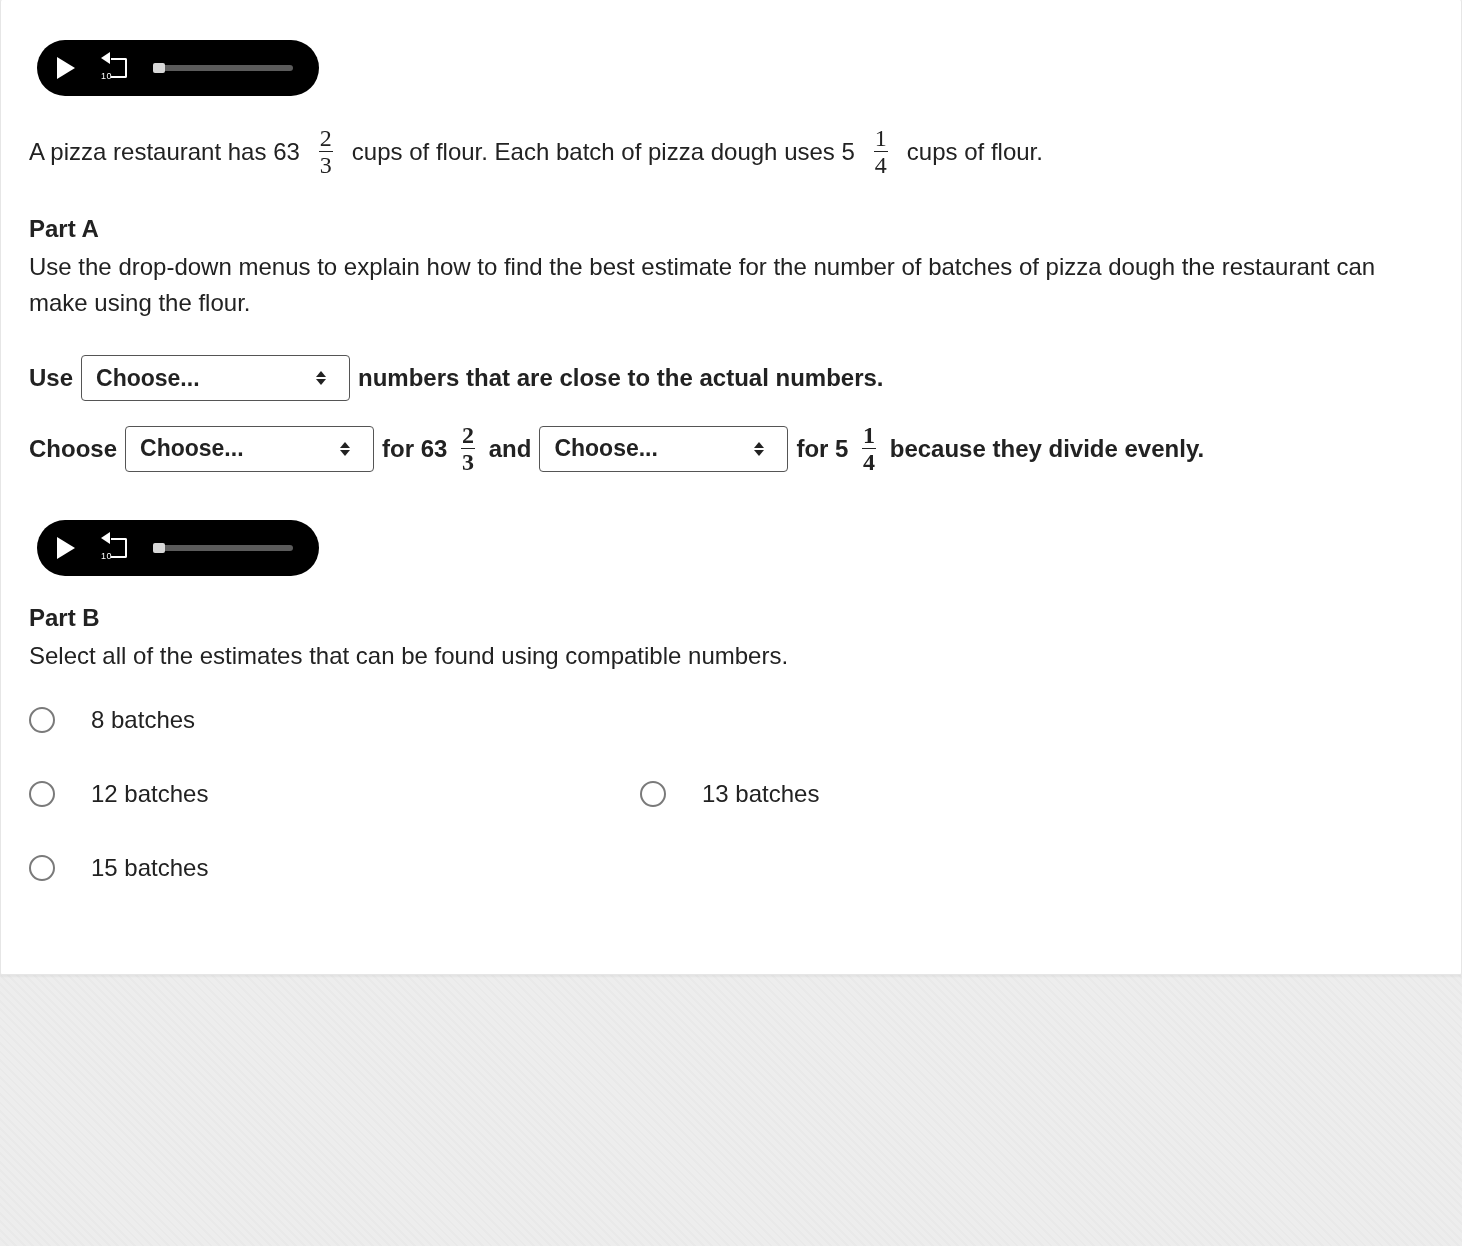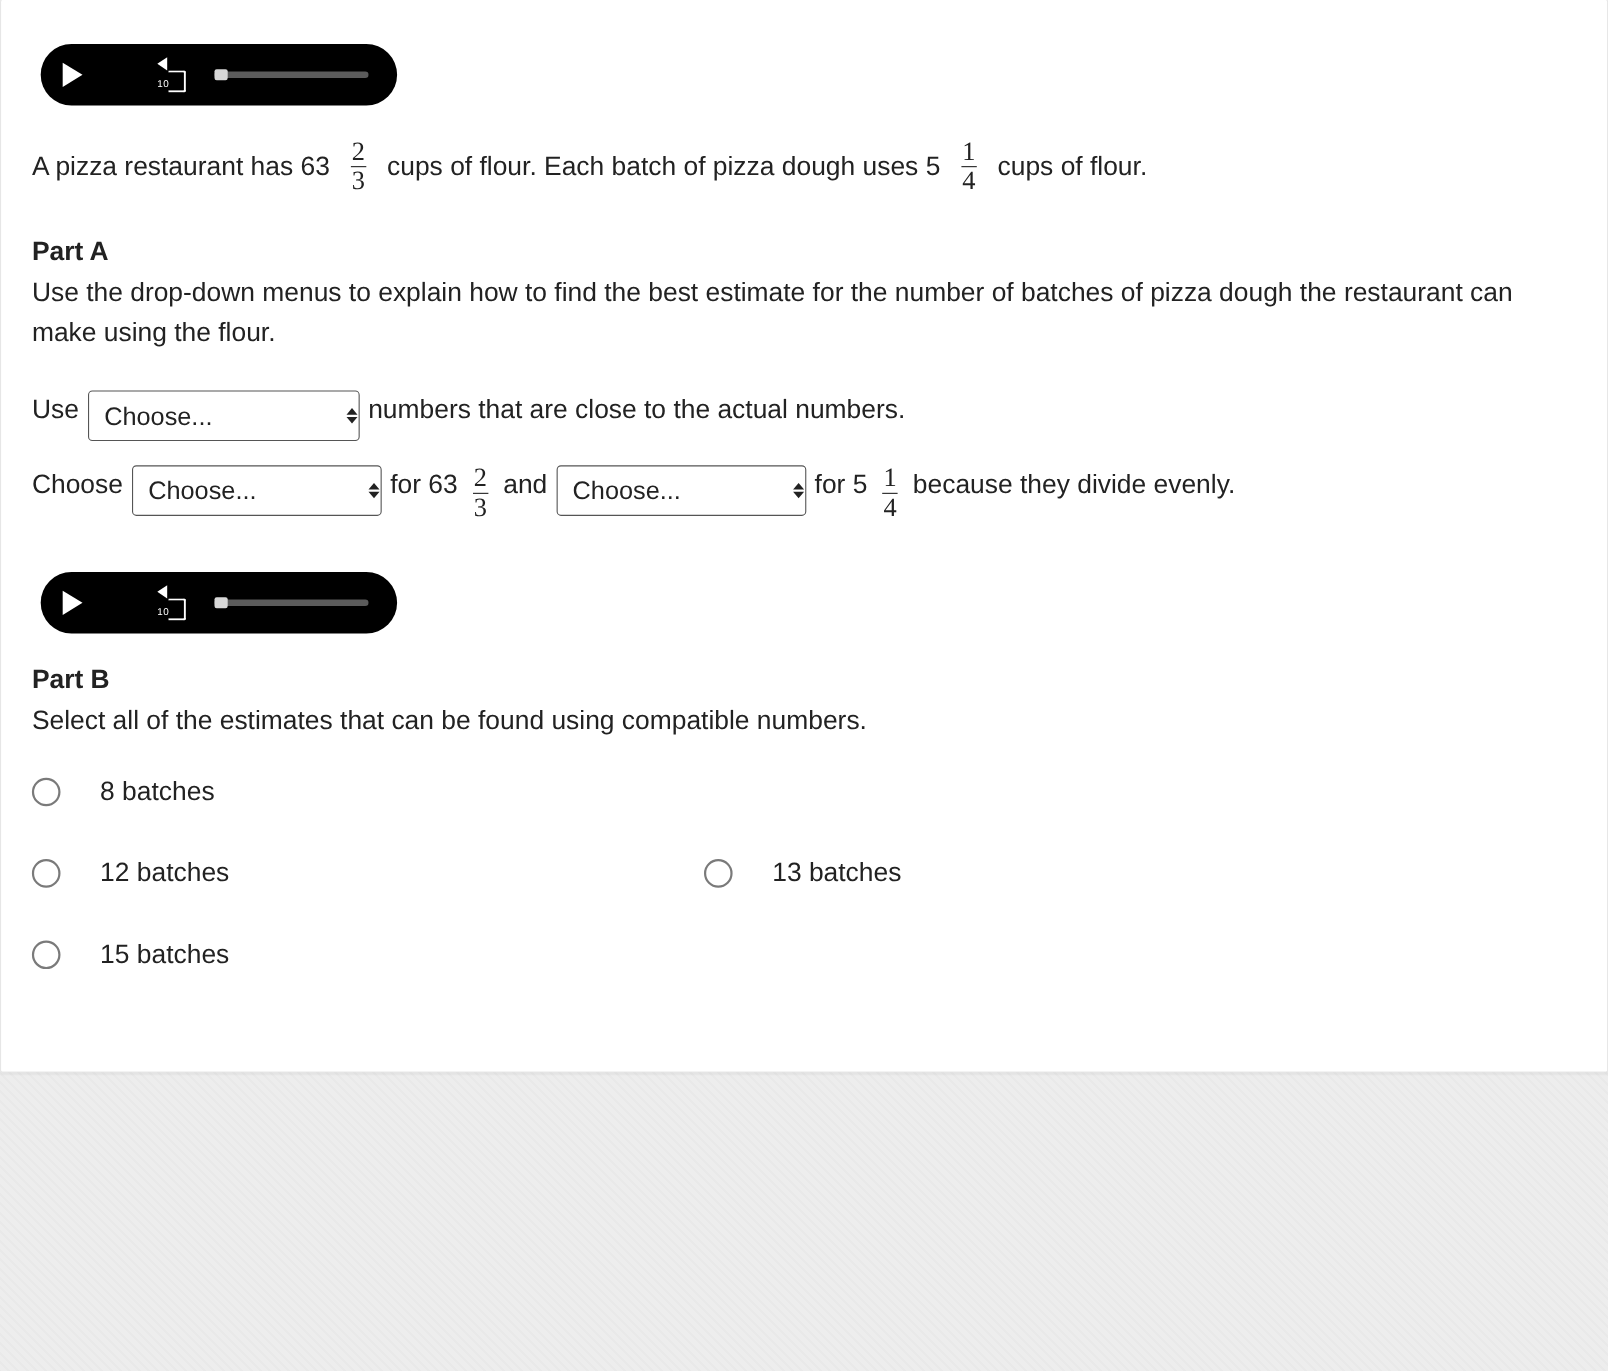--- a/index.html
+++ b/index.html
@@ -56,22 +56,21 @@
   .rewind-box {
     width: 14px;
     height: 16px;
     border: 2px solid #fff;
     border-left: none;
     border-radius: 0 2px 2px 0;
     margin-left: -1px;
   }
   .rewind-wrap {
     display:flex;
-    align-items:flex-end;
-    margin-left:42px;
+    align-items:center;
   }
   .rewind-arrow-col {
     display:flex;
     flex-direction:column;
     align-items:center;
   }
   .progress-track {
     flex: 0 0 140px;
     height: 6px;
     background: #5b5b5b;
@@ -117,33 +116,34 @@
     font-weight: 700;
     margin: 0 0 2px 4px;
   }
   .part-desc {
     margin: 0 0 34px 4px;
   }
 
   .line {
     display: flex;
     flex-wrap: nowrap;
-    align-items: flex-start;
+    align-items: center;
     margin: 0 0 22px 4px;
+    font-weight: bold;
   }
   .line > span { white-space: pre; }
 
   .select-box {
     display: inline-flex;
     align-items: center;
     justify-content: space-between;
     border: 1px solid #555;
     border-radius: 4px;
     height: 44px;
-    padding: 0 1px 0 14px;
+    padding: 0 23px 0 14px;
     margin: 0 8px;
     min-width: 230px;
     background: #fff;
     cursor: pointer;
     font-size: 23px;
   }
   .select-box .caret {
     display: inline-flex;
     flex-direction: column;
     gap: 2px;

